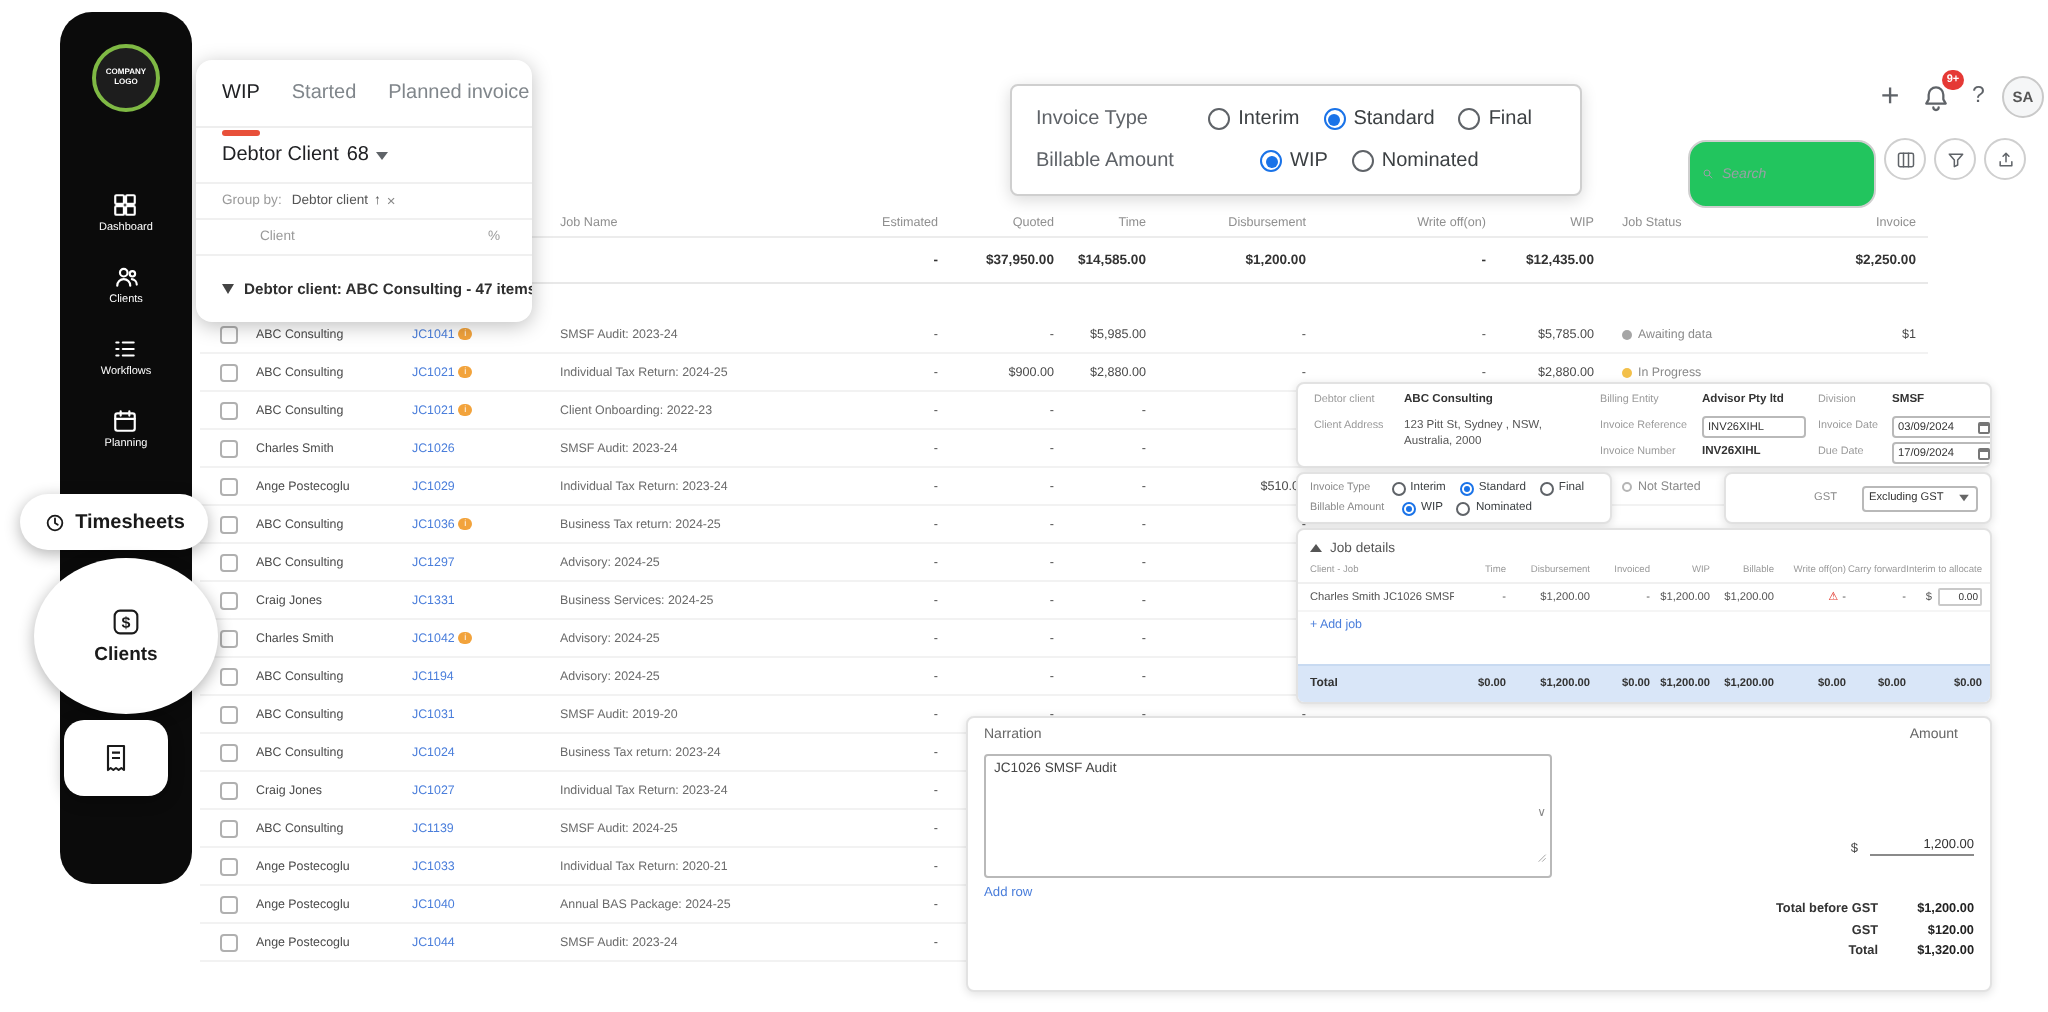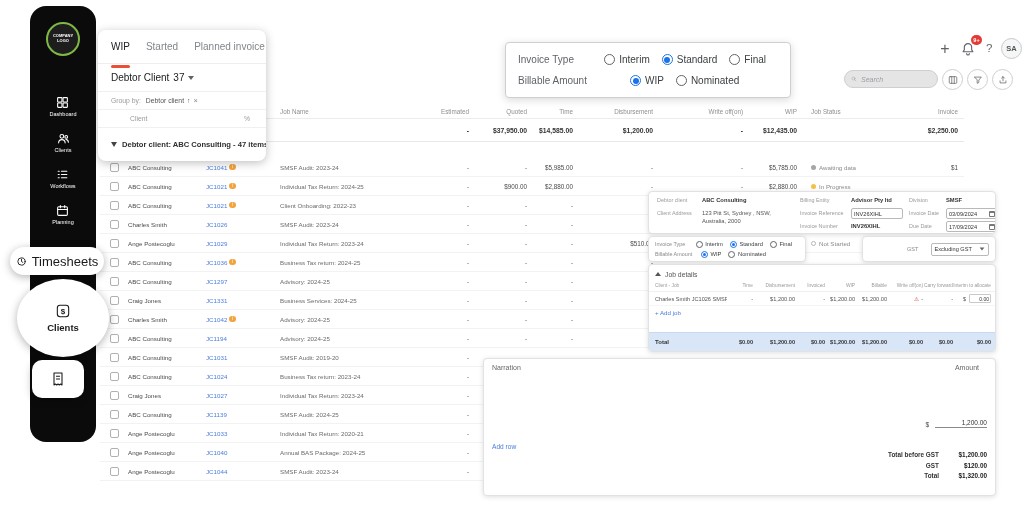--- a/index.html
+++ b/index.html
@@ -10,35 +10,35 @@
   
   .sidebar{position:absolute;left:30px;top:6px;width:66px;height:436px;background:#0b0b0b;border-radius:16px;z-index:30}
   .logo{width:34px;height:34px;border-radius:50%;background:#1d1d1d;border:2px solid #7fb944;margin:16px auto 0;display:flex;align-items:center;justify-content:center;text-align:center;color:#fff;font-size:4px;font-weight:bold;line-height:1.2}
   .nav{margin-top:40px;display:flex;flex-direction:column;align-items:center;gap:15px}
   .nav-item{display:flex;flex-direction:column;align-items:center;gap:2px;color:#fff;cursor:pointer}
   .nav-item svg{width:13px;height:13px;stroke:#fff;fill:none;stroke-width:2;stroke-linecap:round;stroke-linejoin:round}
   .nav-lbl{font-size:5.5px;color:#fff}
   .bubble{position:absolute;background:#fff;box-shadow:0 2px 8px rgba(0,0,0,.3);z-index:31;display:flex;align-items:center;justify-content:center}
   .bub-timesheets{left:10px;top:247px;width:94px;height:28px;border-radius:14px;gap:5px}
   .bub-timesheets svg{width:11px;height:11px;stroke:#1a1a1a;fill:none;stroke-width:2;stroke-linecap:round}
-  .bub-timesheets span{font-size:13px;font-weight:400;color:#1a1a1a}
+  .bub-timesheets span{font-size:10px;font-weight:700;color:#1a1a1a}
   .bub-billing{left:17px;top:279px;width:92px;height:78px;border-radius:50%;flex-direction:column;gap:3px}
   .bub-billing svg{width:16px;height:16px;stroke:#1a1a1a;fill:none;stroke-width:1.6}
   .bub-billing span{font-size:9.5px;font-weight:700;color:#1a1a1a}
   .bub-doc{left:32px;top:360px;width:52px;height:38px;border-radius:10px}
   .bub-doc svg{width:16px;height:16px;stroke:#1a1a1a;fill:none;stroke-width:1.6;stroke-linejoin:round}
 
   
   .plus-btn{position:absolute;left:934px;top:38px;width:22px;height:22px;display:flex;align-items:center;justify-content:center;font-size:16px;font-weight:300;color:#5f6368;z-index:6;cursor:pointer}
   .bell-btn{position:absolute;left:960px;top:41px;width:18px;height:18px;z-index:6;cursor:pointer}
   .bell-btn svg{width:16px;height:16px;stroke:#5f6368;fill:none;stroke-width:1.7;stroke-linecap:round;stroke-linejoin:round}
   .bell-badge{position:absolute;left:971px;top:35px;min-width:11px;height:10px;border-radius:5px;background:#e53935;color:#fff;font-size:5.5px;font-weight:700;display:flex;align-items:center;justify-content:center;padding:0 2px;z-index:7}
   .help-btn{position:absolute;left:986px;top:42px;font-size:11.5px;color:#5f6368;z-index:6;cursor:pointer}
   .avatar{position:absolute;left:1001px;top:38px;width:21px;height:21px;border-radius:50%;background:#f5f6f7;border:1px solid #c9c9c9;display:flex;align-items:center;justify-content:center;font-size:7.5px;font-weight:700;color:#555;z-index:6;cursor:pointer}
-  .search-box{position:absolute;left:844px;top:70px;width:94px;height:18px;border:1px solid #cfcfcf;border-radius:9px;background:#e5e5e5;display:flex;align-items:center;padding:0 6px;gap:4px;z-index:6}
+  .search-box{position:absolute;left:844px;top:70px;width:94px;height:18px;border:1px solid #cfcfcf;border-radius:9px;background:#22c55e;display:flex;align-items:center;padding:16px 6px;gap:4px;z-index:6}
   .search-box svg{width:8px;height:8px;stroke:#9aa0a6;fill:none;stroke-width:2;stroke-linecap:round}
   .search-box input{border:none;outline:none;width:70px;font-size:7px;font-style:italic;color:#555;background:transparent;font-family:inherit}
   .search-box input::placeholder{color:#9aa0a6}
   .icon-btn{position:absolute;top:69px;width:21px;height:21px;border:1px solid #cfcfcf;border-radius:50%;background:#fff;display:flex;align-items:center;justify-content:center;z-index:6;cursor:pointer}
   .icon-btn svg{width:10px;height:10px;stroke:#5f6368;fill:none;stroke-width:1.8;stroke-linecap:round;stroke-linejoin:round}
 
   
   .table-area{position:absolute;left:100px;top:105px;width:864px;z-index:1}
   .trow{display:grid;grid-template-columns:28px 78px 74px 160px 35px 58px 46px 80px 90px 54px 106px 55px;align-items:center}
   .thead{height:14px;border-bottom:1px solid #ececec}
@@ -593,21 +593,21 @@
   </div>
 
   <div class="tabs-card">
     <div class="tabs-row">
       <span class="tab active">WIP</span>
       <span class="tab">Started</span>
       <span class="tab">Planned invoice</span>
     </div>
     <div class="debtor-row">
       <span class="t">Debtor Client</span>
-      <span class="t">37</span>
+      <span class="t">68</span>
       <span class="caret"></span>
     </div>
     <div class="groupby-row">
       <span class="gb-lbl">Group by:</span>
       <span class="gb-chip">
         <span>Debtor client</span>
         <span>↑</span>
         <span class="gb-x">×</span>
       </span>
     </div>
@@ -810,20 +810,29 @@
       <div class="jv">$1,200.00</div>
       <div class="jv">$0.00</div>
       <div class="jv">$0.00</div>
       <div class="jv">$0.00</div>
     </div>
   </div>
 
   <div class="card cardE">
     <span class="narr-title">Narration</span>
     <span class="amt-hdr">Amount</span>
+    <div class="ta-wrap">
+      <textarea style="">JC1026 SMSF Audit</textarea>
+      <span class="ta-chev">∨</span>
+      <span class="ta-resize">
+        <svg viewBox="0 0 24 24">
+            <path d="M20 8 8 20M20 14l-6 6"></path>
+          </svg>
+      </span>
+    </div>
     <div class="amt-field">
       <span class="amt-cur">$</span>
       <span class="amt-val">1,200.00</span>
     </div>
     <div class="addrow">Add row</div>
     <div class="totals">
       <div class="tot-row">
           <span class="tot-lbl">Total before GST</span>
           <span class="tot-val">$1,200.00</span>
         </div>

